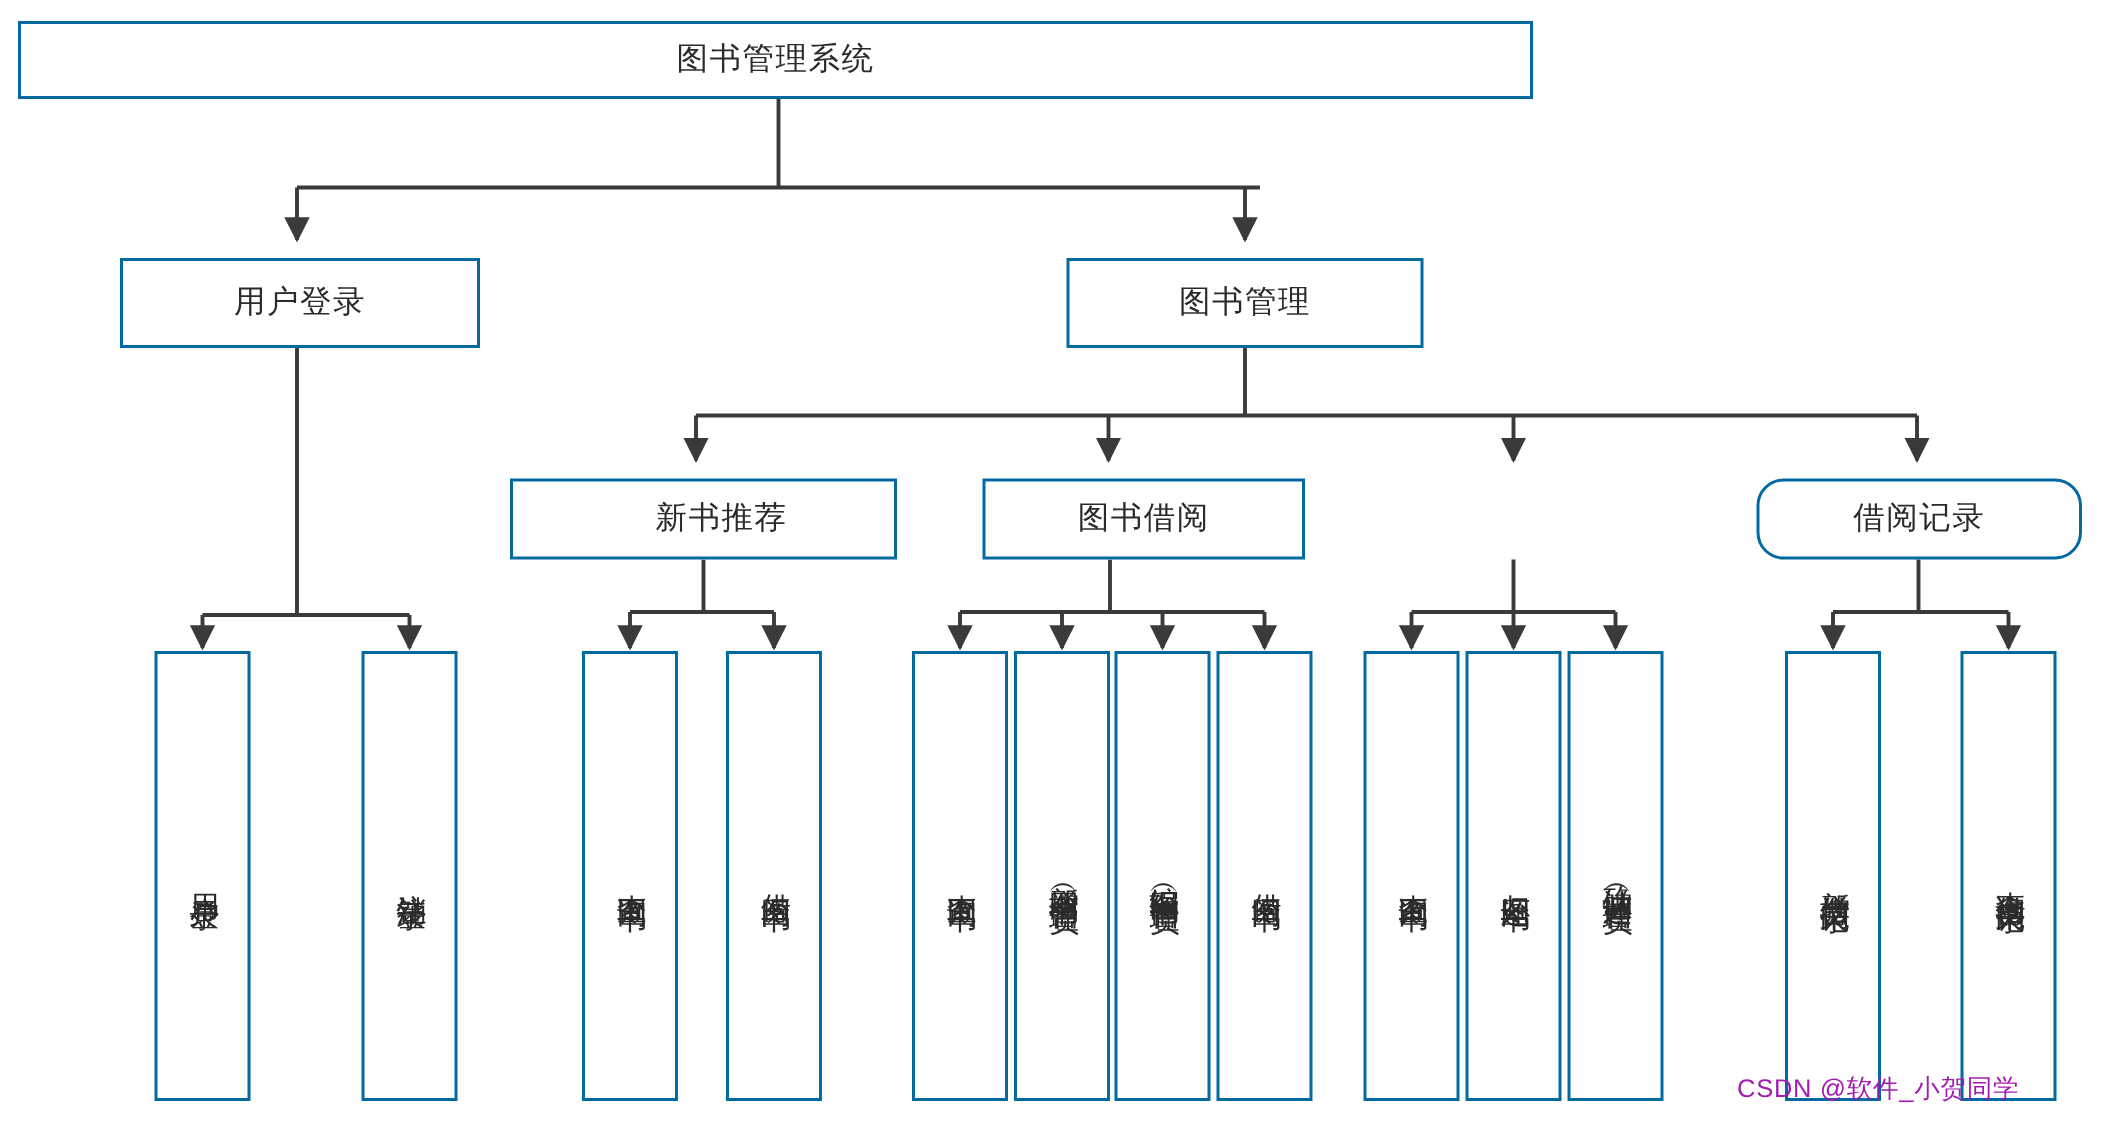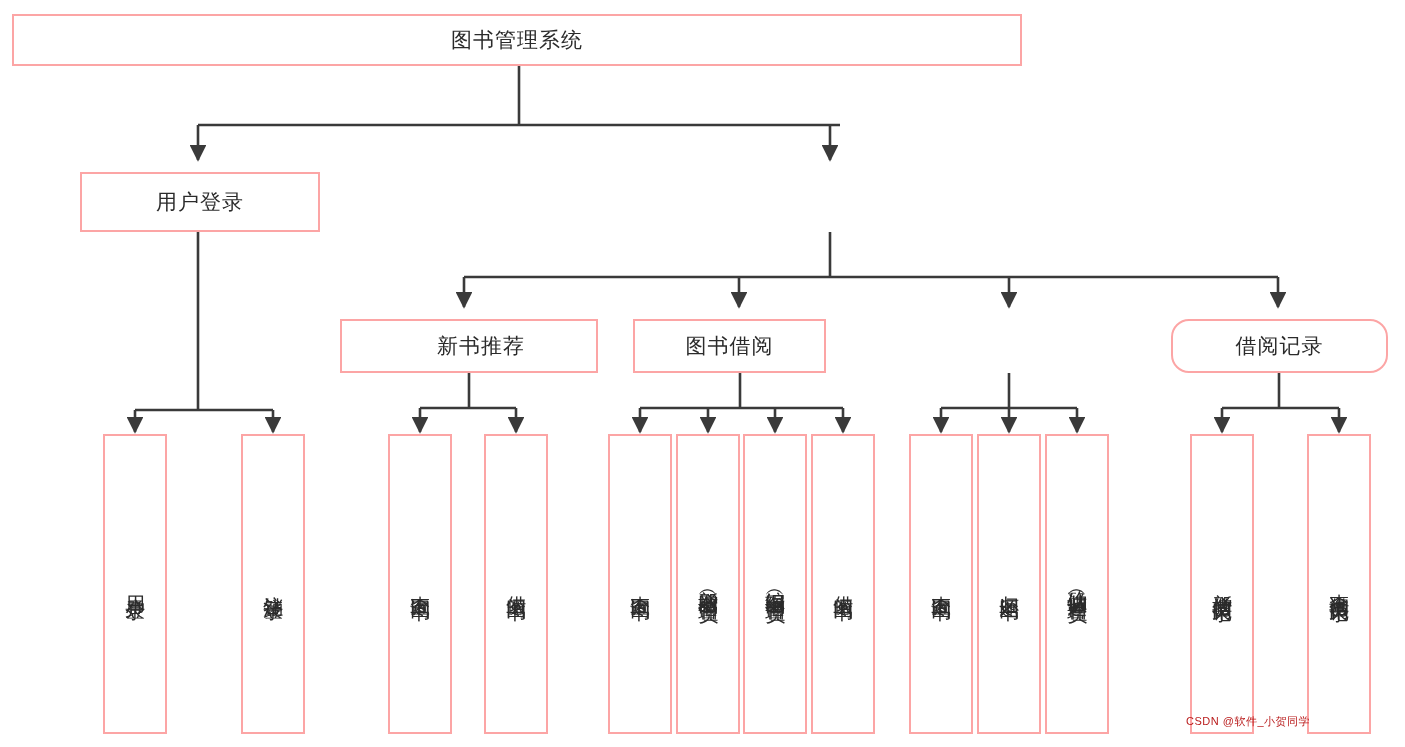--- a/index.html
+++ b/index.html
@@ -23,21 +23,21 @@
     left: 0;
     top: 0;
     width: 1405px;
     height: 747px;
     pointer-events: none;
   }
   .node {
     position: absolute;
     box-sizing: border-box;
     background: #ffffff;
-    border: 2px solid #fca5a5;
+    border: 2px solid #0369a1;
     display: flex;
     align-items: center;
     justify-content: center;
     color: #2b2b2b;
   }
   .node.horiz {
     font-size: 21px;
     line-height: 1.2;
     letter-spacing: 1px;
     white-space: nowrap;
@@ -53,24 +53,24 @@
     justify-content: center;
   }
   .node.vert .vtext {
     writing-mode: vertical-rl;
     text-orientation: upright;
     display: block;
     text-align: center;
   }
   #watermark {
     position: absolute;
-    left: 1186px;
+    left: 1158px;
     top: 714px;
-    font-size: 11px;
-    color: #b91c1c;
+    font-size: 17px;
+    color: #a21caf;
     white-space: nowrap;
     letter-spacing: 0.5px;
   }
 </style>
 </head>
 <body>
 
 <div id="canvas">
 
   <svg id="wires" viewBox="0 0 1405 747" xmlns="http://www.w3.org/2000/svg">
@@ -124,26 +124,29 @@
   </svg>
 
   <div class="node horiz" style="left:12px; top:14px; width:1010px; height:52px;">
     <span>图书管理系统</span>
   </div>
 
   <div class="node horiz" style="left:80px; top:172px; width:240px; height:60px;">
     <span>用户登录</span>
   </div>
 
+  <div class="node horiz" style="left:711px; top:172px; width:238px; height:60px;">
+    <span>图书管理</span>
+  </div>
 
   <div class="node horiz" style="left:340px; top:319px; width:258px; height:54px;padding-left:24px;">
     <span>新书推荐</span>
   </div>
 
-  <div class="node horiz" style="left:633px; top:319px; width:193px; height:54px;">
+  <div class="node horiz" style="left:655px; top:319px; width:215px; height:54px;font-family:Liberation Serif, serif;">
     <span>图书借阅</span>
   </div>
 
 
   <div class="node horiz" style="left:1171px; top:319px; width:217px; height:54px;border-radius:18px;">
     <span>借阅记录</span>
   </div>
 
   <div class="node vert" style="left:103px; top:434px; width:64px; height:300px;">
     <span class="vtext">用户登录</span>

